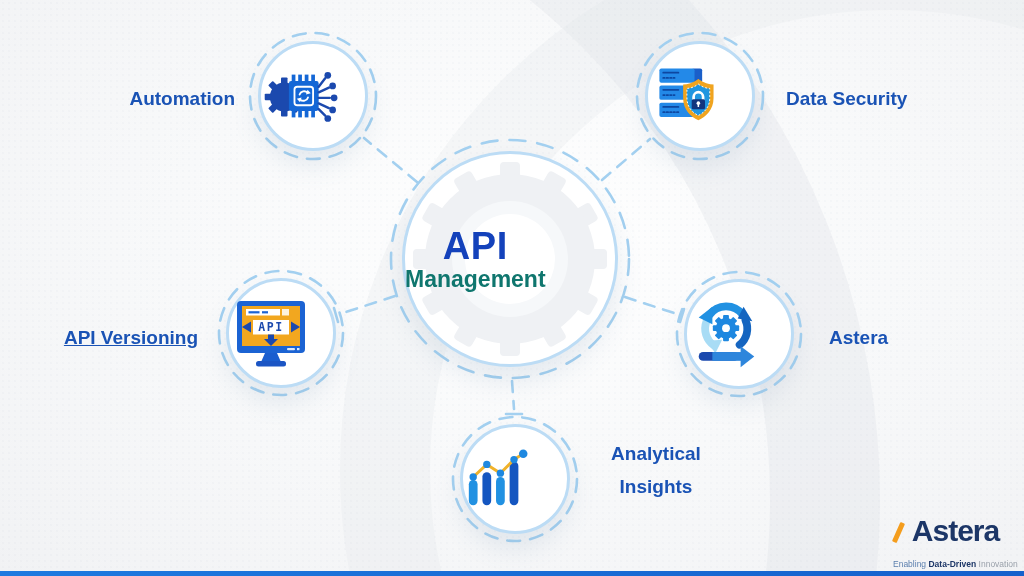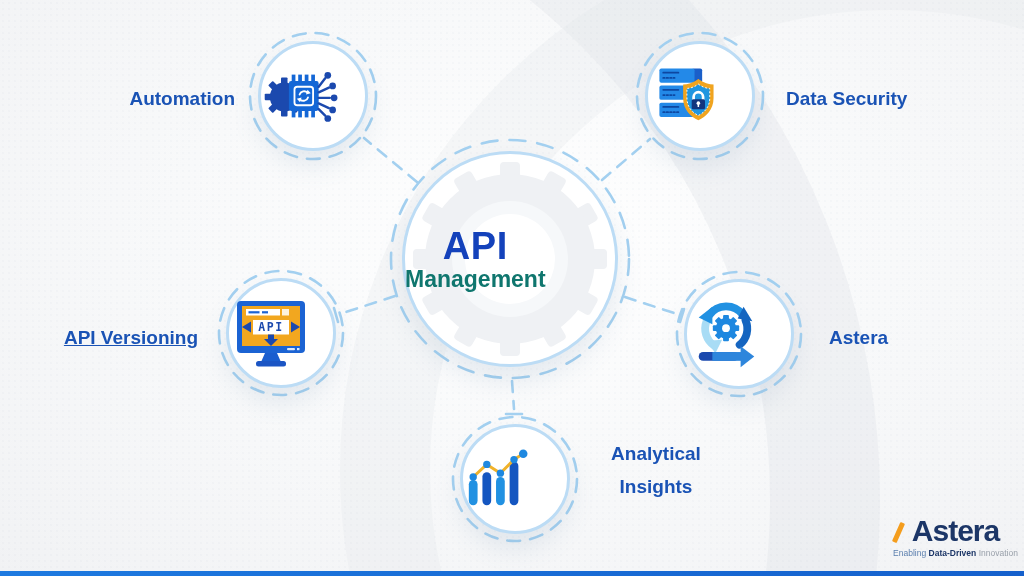--- a/index.html
+++ b/index.html
@@ -34,21 +34,21 @@
   .label.automation { left:70px;  top:82px;  width:165px; text-align:right; }
   .label.security   { left:786px; top:82px;  width:200px; }
   .label.versioning { left:30px;  top:321px; width:168px; text-align:right;text-decoration:underline; }
   .label.agility    { left:829px; top:321px; width:140px; }
   .label.analytics  { left:595px; top:437px; width:122px;text-align:center; }
   .logo { position:absolute; left:893px; top:514px; width:125px; }
   .logo-word { position:relative; font-size:30px; font-weight:700; color:#1c3667;
     letter-spacing:-1px; line-height:1.1; text-align:center; }
   .logo-a-accent { position:absolute; left:3px; top:8px; width:5px; height:21px;
     background:#f49d1d; transform:rotate(24deg); border-radius:1px; }
-  .tagline { font-size:8.5px; color:#5b7fae; text-align:center; margin-top:1px; white-space:nowrap; }
+  .tagline { font-size:8.5px; color:#5b7fae; text-align:left; margin-top:12px; white-space:nowrap; }
   .tagline .bold { font-weight:700; color:#1c3667; }
   .tagline .gray { color:#9aa1ab; }
   .bottom-bar { position:absolute; left:0; bottom:0; width:1024px; height:5px;
     background:linear-gradient(90deg,#1e7ae0,#1560cc); }
 </style>
 </head>
 <body>
 
 <div class="stage">
 

